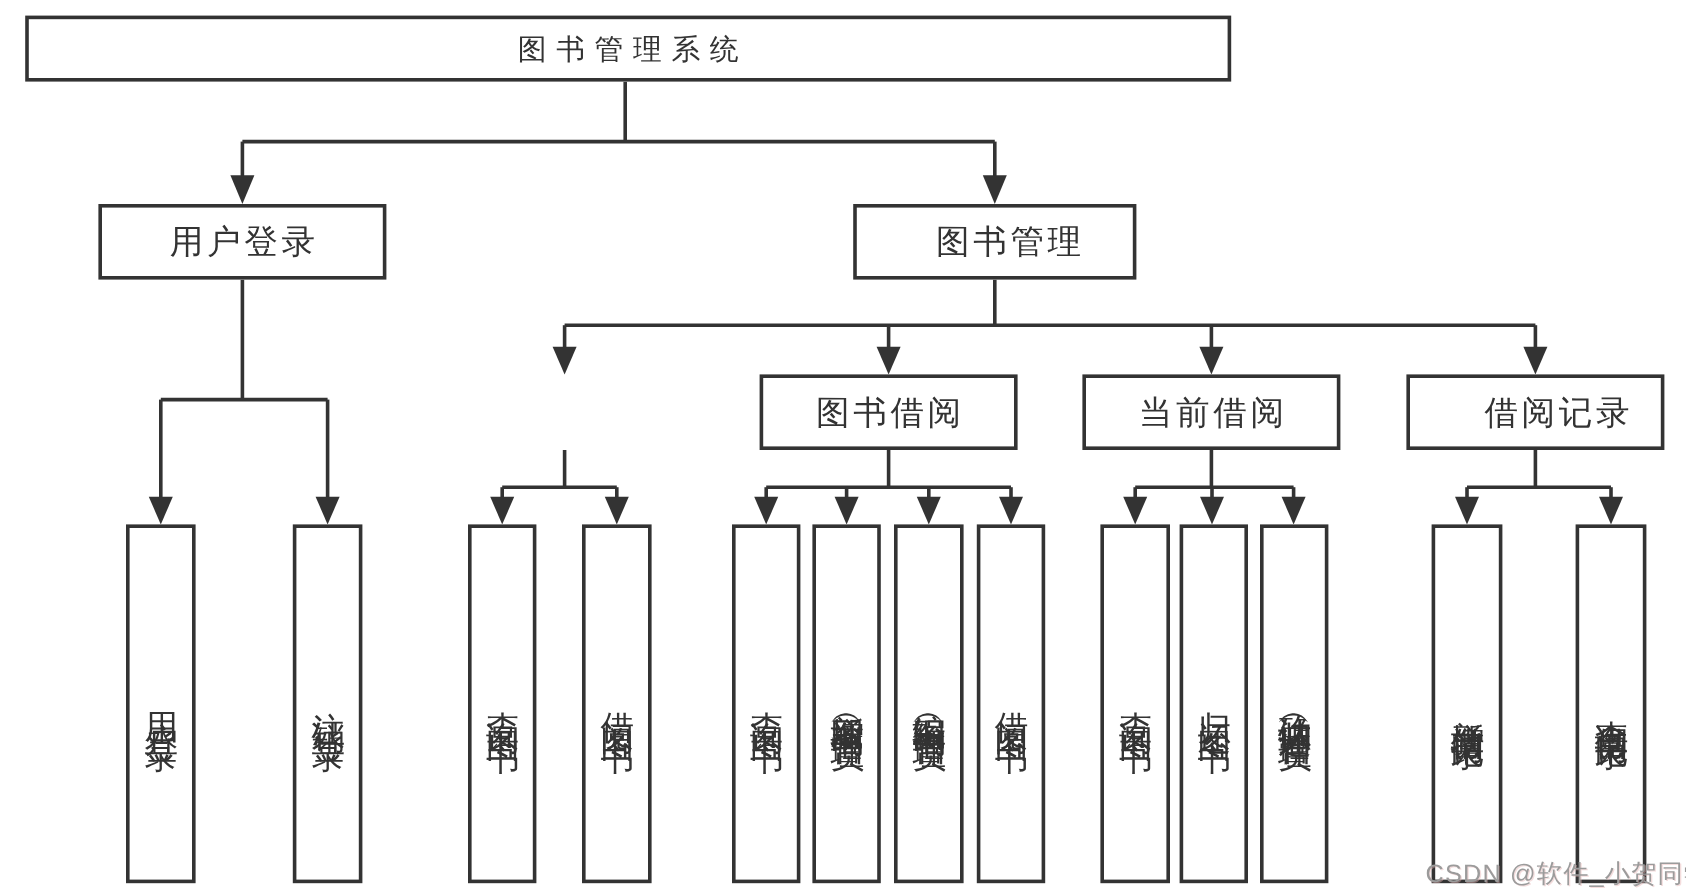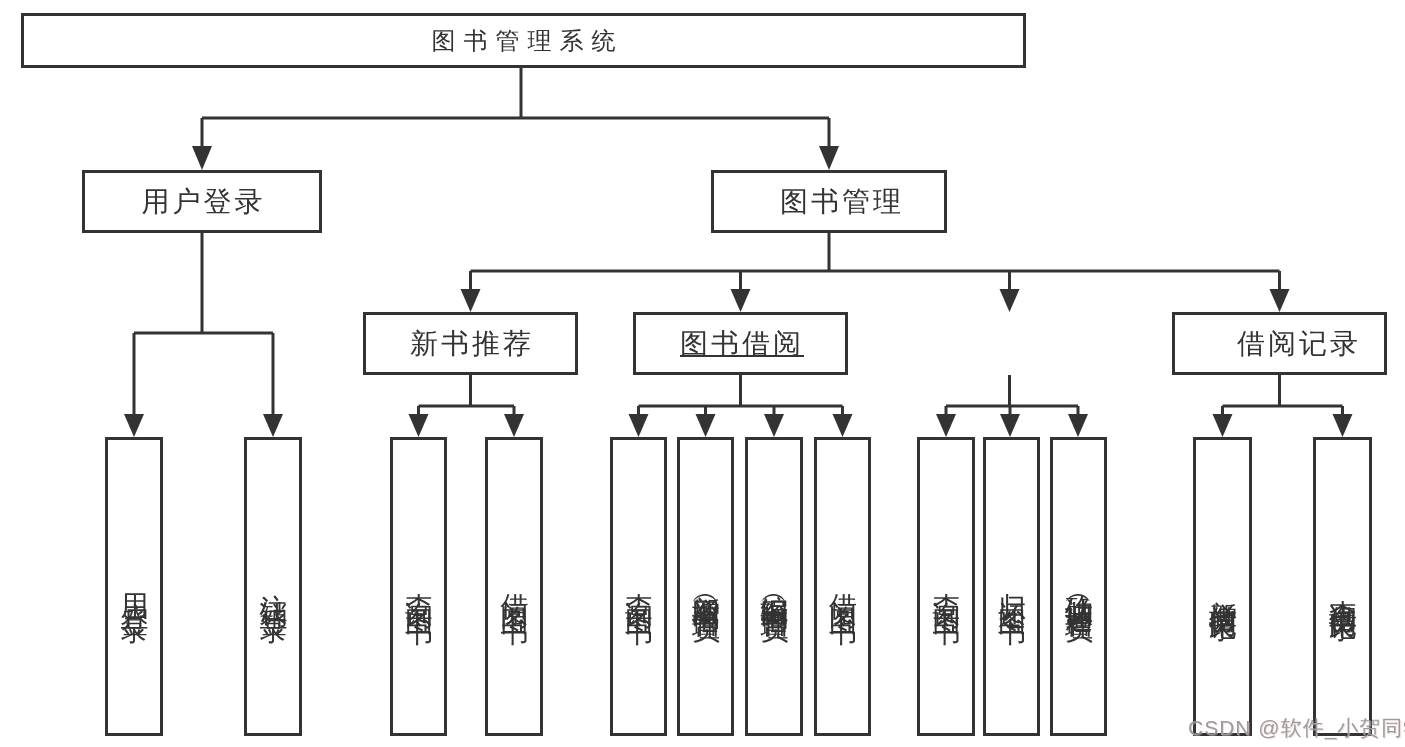--- a/index.html
+++ b/index.html
@@ -127,25 +127,25 @@
     <span class="lbl">图书管理系统</span>
   </div>
 
   <div class="box h-box" style="left:82px; top:170px; width:240px; height:63px;">
     <span class="lbl">用户登录</span>
   </div>
   <div class="box h-box" style="left:711px; top:170px; width:236px; height:63px;padding-left:23px;">
     <span class="lbl">图书管理</span>
   </div>
 
-  <div class="box h-box" style="left:363px; top:312px; width:215px; height:63px;">
-    <span class="lbl">新书推荐</span>
+  <div class="box h-box" style="left:633px; top:312px; width:215px; height:63px;">
+    <span class="lbl">图书借阅</span>
   </div>
-  <div class="box h-box" style="left:633px; top:312px; width:215px; height:63px;text-decoration:underline;">
-    <span class="lbl">图书借阅</span>
+  <div class="box h-box" style="left:902px; top:312px; width:215px; height:63px;">
+    <span class="lbl">当前借阅</span>
   </div>
   <div class="box h-box" style="left:1172px; top:312px; width:215px; height:63px;padding-left:36px;">
     <span class="lbl">借阅记录</span>
   </div>
 
   <div class="box leaf" style="left:105px; top:437px; width:58px; height:299px;">
     <span class="lbl ls-wide">用户登录</span>
   </div>
   <div class="box leaf" style="left:244px; top:437px; width:58px; height:299px;">
     <span class="lbl ls-wide">注销登录</span>

